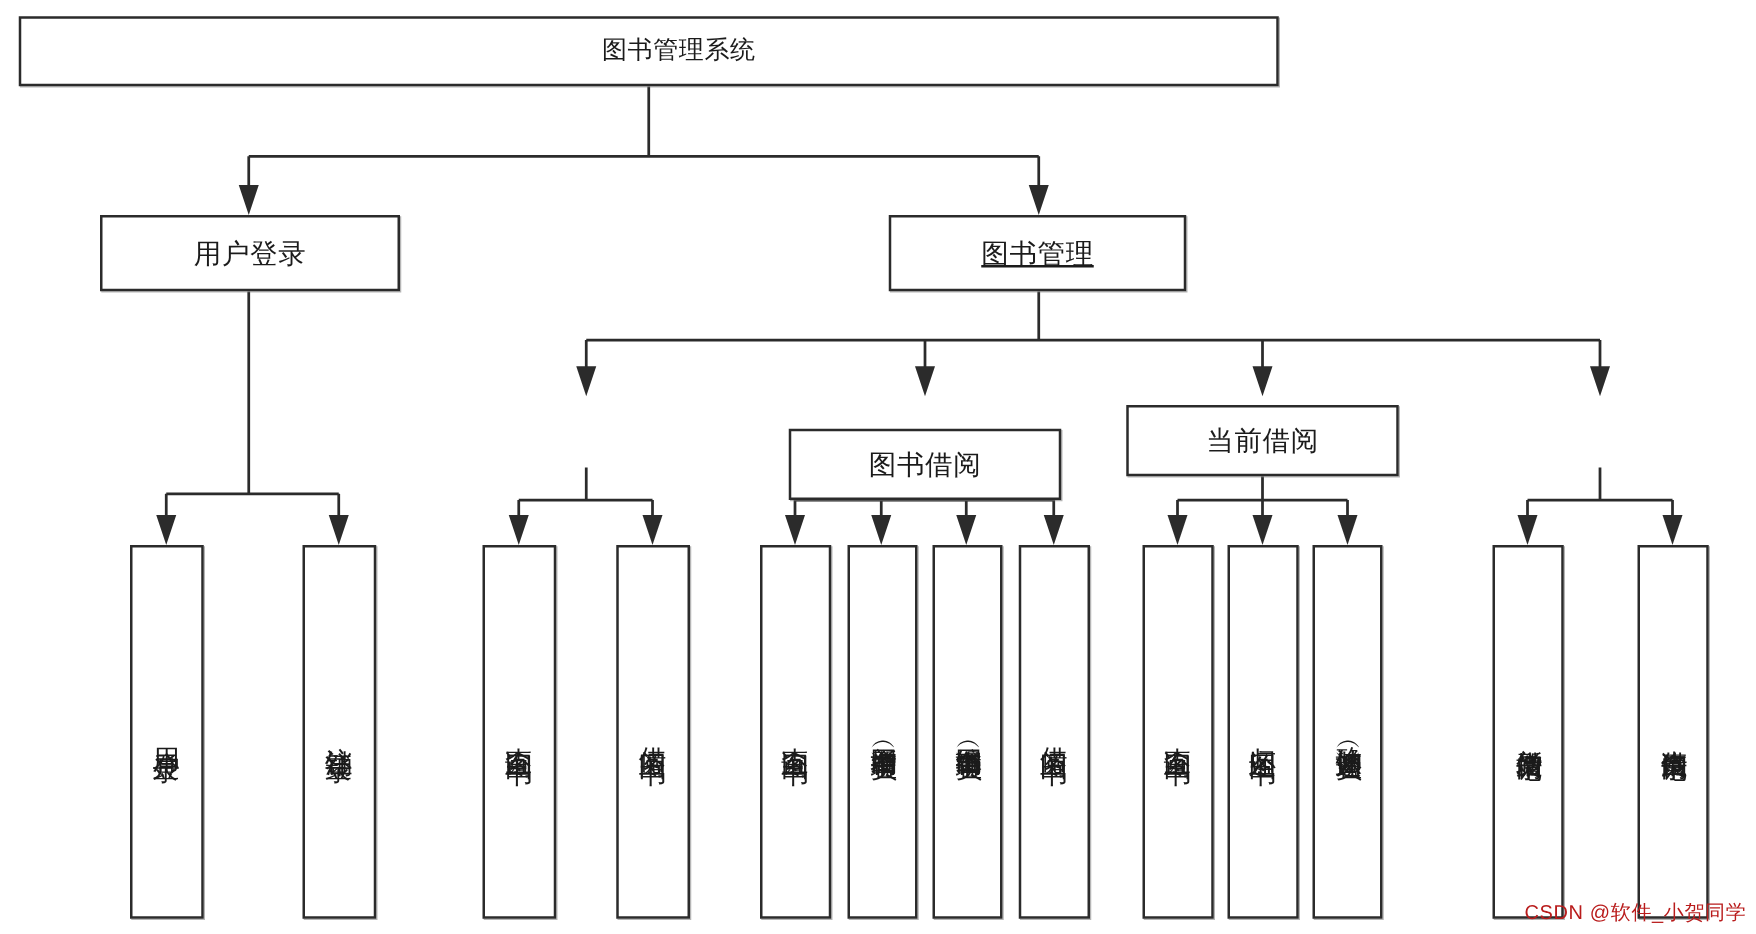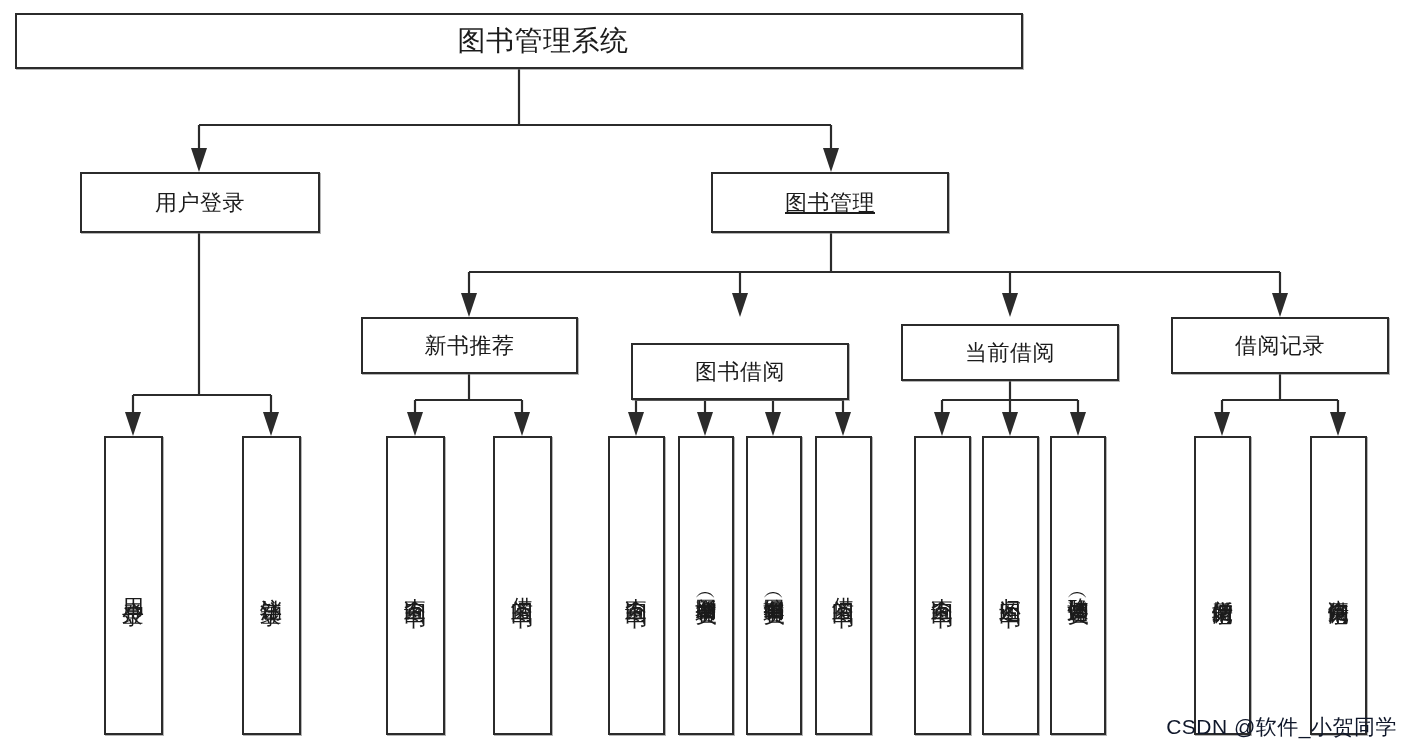--- a/index.html
+++ b/index.html
@@ -53,21 +53,21 @@
     text-align: center;
     line-height: 1.18;
     letter-spacing: 0.5px;
   }
   
   .node.horiz .label {
     writing-mode: horizontal-tb;
     font-size: 23px;
   }
   .node.root .label {
-    font-size: 28px;
+    font-size: 20px;
     margin-left: 48px;
   }
   .node.branch .label {
     font-size: 22px;
   }
   
   .node.leaf {
     align-items: center;
     justify-content: center;
   }
@@ -81,22 +81,22 @@
   }
   .node.leaf.narrow .label {
     font-size: 21px;
     letter-spacing: 1px;
   }
   
   #watermark {
     position: absolute;
     right: 8px;
     bottom: 6px;
-    font-size: 21px;
-    color: #0f172a;
+    font-size: 16px;
+    color: #b91c1c;
     white-space: nowrap;
     letter-spacing: 0.5px;
     user-select: none;
   }
 </style>
 </head>
 <body>
 
 <div id="canvas">
 
@@ -167,35 +167,29 @@
   </div>
 
   <div class="node branch horiz" style="left:80px; top:172px; width:240px; height:61px;">
     <span class="label">用户登录</span>
   </div>
 
   <div class="node branch horiz" style="left:711px; top:172px; width:238px; height:61px;text-decoration:underline;">
     <span class="label">图书管理</span>
   </div>
 
-  <div class="node branch horiz" style="left:361px; top:317px; width:217px; height:57px;">
-    <span class="label">新书推荐</span>
-  </div>
 
   <div class="node branch horiz" style="left:631px; top:317px; width:218px; height:57px;margin-top:26px;">
     <span class="label">图书借阅</span>
   </div>
 
   <div class="node branch horiz" style="left:901px; top:324px; width:218px; height:57px;">
     <span class="label">当前借阅</span>
   </div>
 
-  <div class="node branch horiz" style="left:1171px; top:317px; width:218px; height:57px;">
-    <span class="label">借阅记录</span>
-  </div>
 
   <div class="node leaf" style="left:104px; top:436px; width:59px; height:299px;">
     <span class="label">用户登录</span>
   </div>
 
   <div class="node leaf" style="left:242px; top:436px; width:59px; height:299px;">
     <span class="label">注销登录</span>
   </div>
 
   <div class="node leaf" style="left:386px; top:436px; width:59px; height:299px;">

